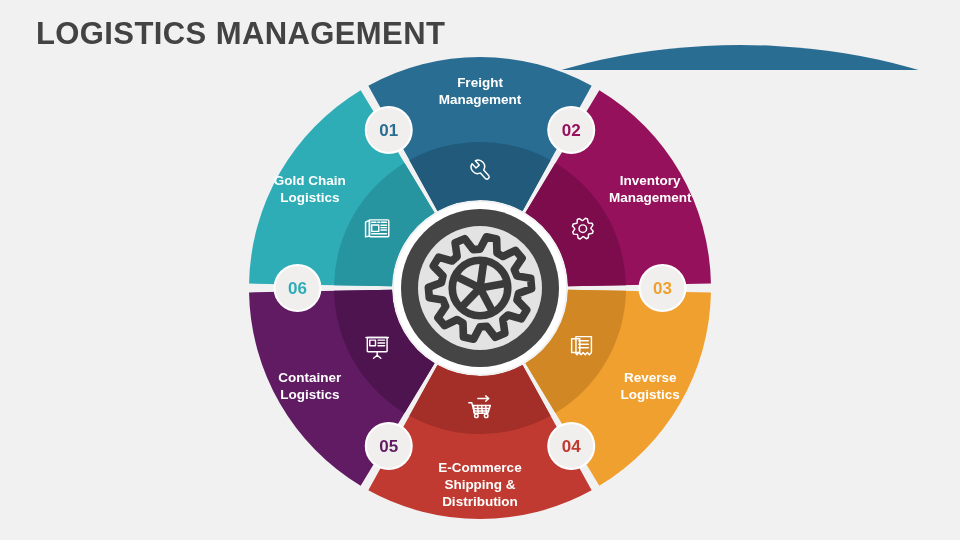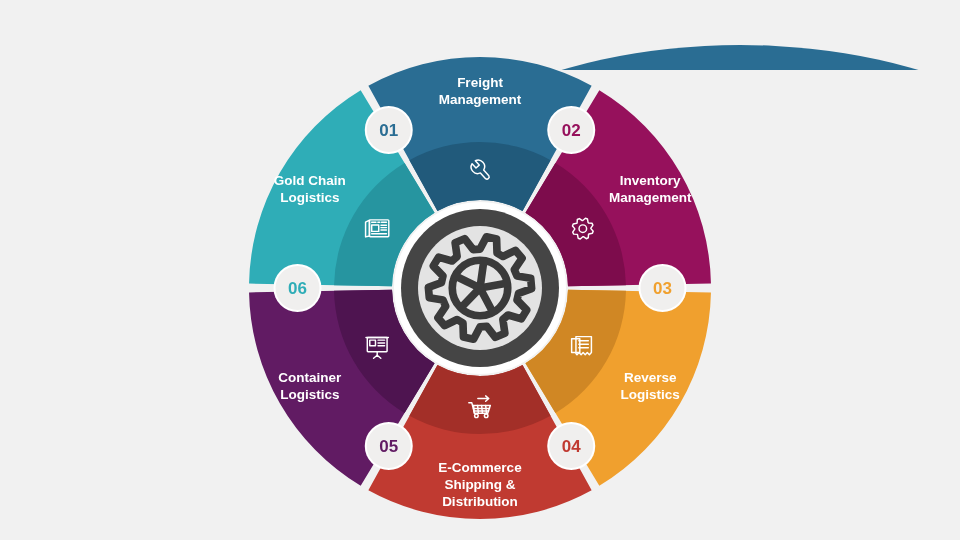--- a/index.html
+++ b/index.html
@@ -63,20 +63,21 @@
     stroke-width: 2.6;
     stroke-linejoin: round;
     stroke-linecap: round;
   }
 </style>
 </head>
 <body>
 
 <div id="stage">
 
+  <div id="page-title">LOGISTICS MANAGEMENT</div>
 
   <svg id="wheel-svg" width="960" height="540" viewBox="0 0 960 540">
 
     <g>
       <clipPath id="clip-swoosh">
           <rect x="380" y="0" width="580" height="70"></rect>
         </clipPath>
       <ellipse id="swoosh-shape" cx="740" cy="235" rx="360" ry="190" clip-path="url(#clip-swoosh)" fill="#2a6d93"></ellipse>
     </g>
 

